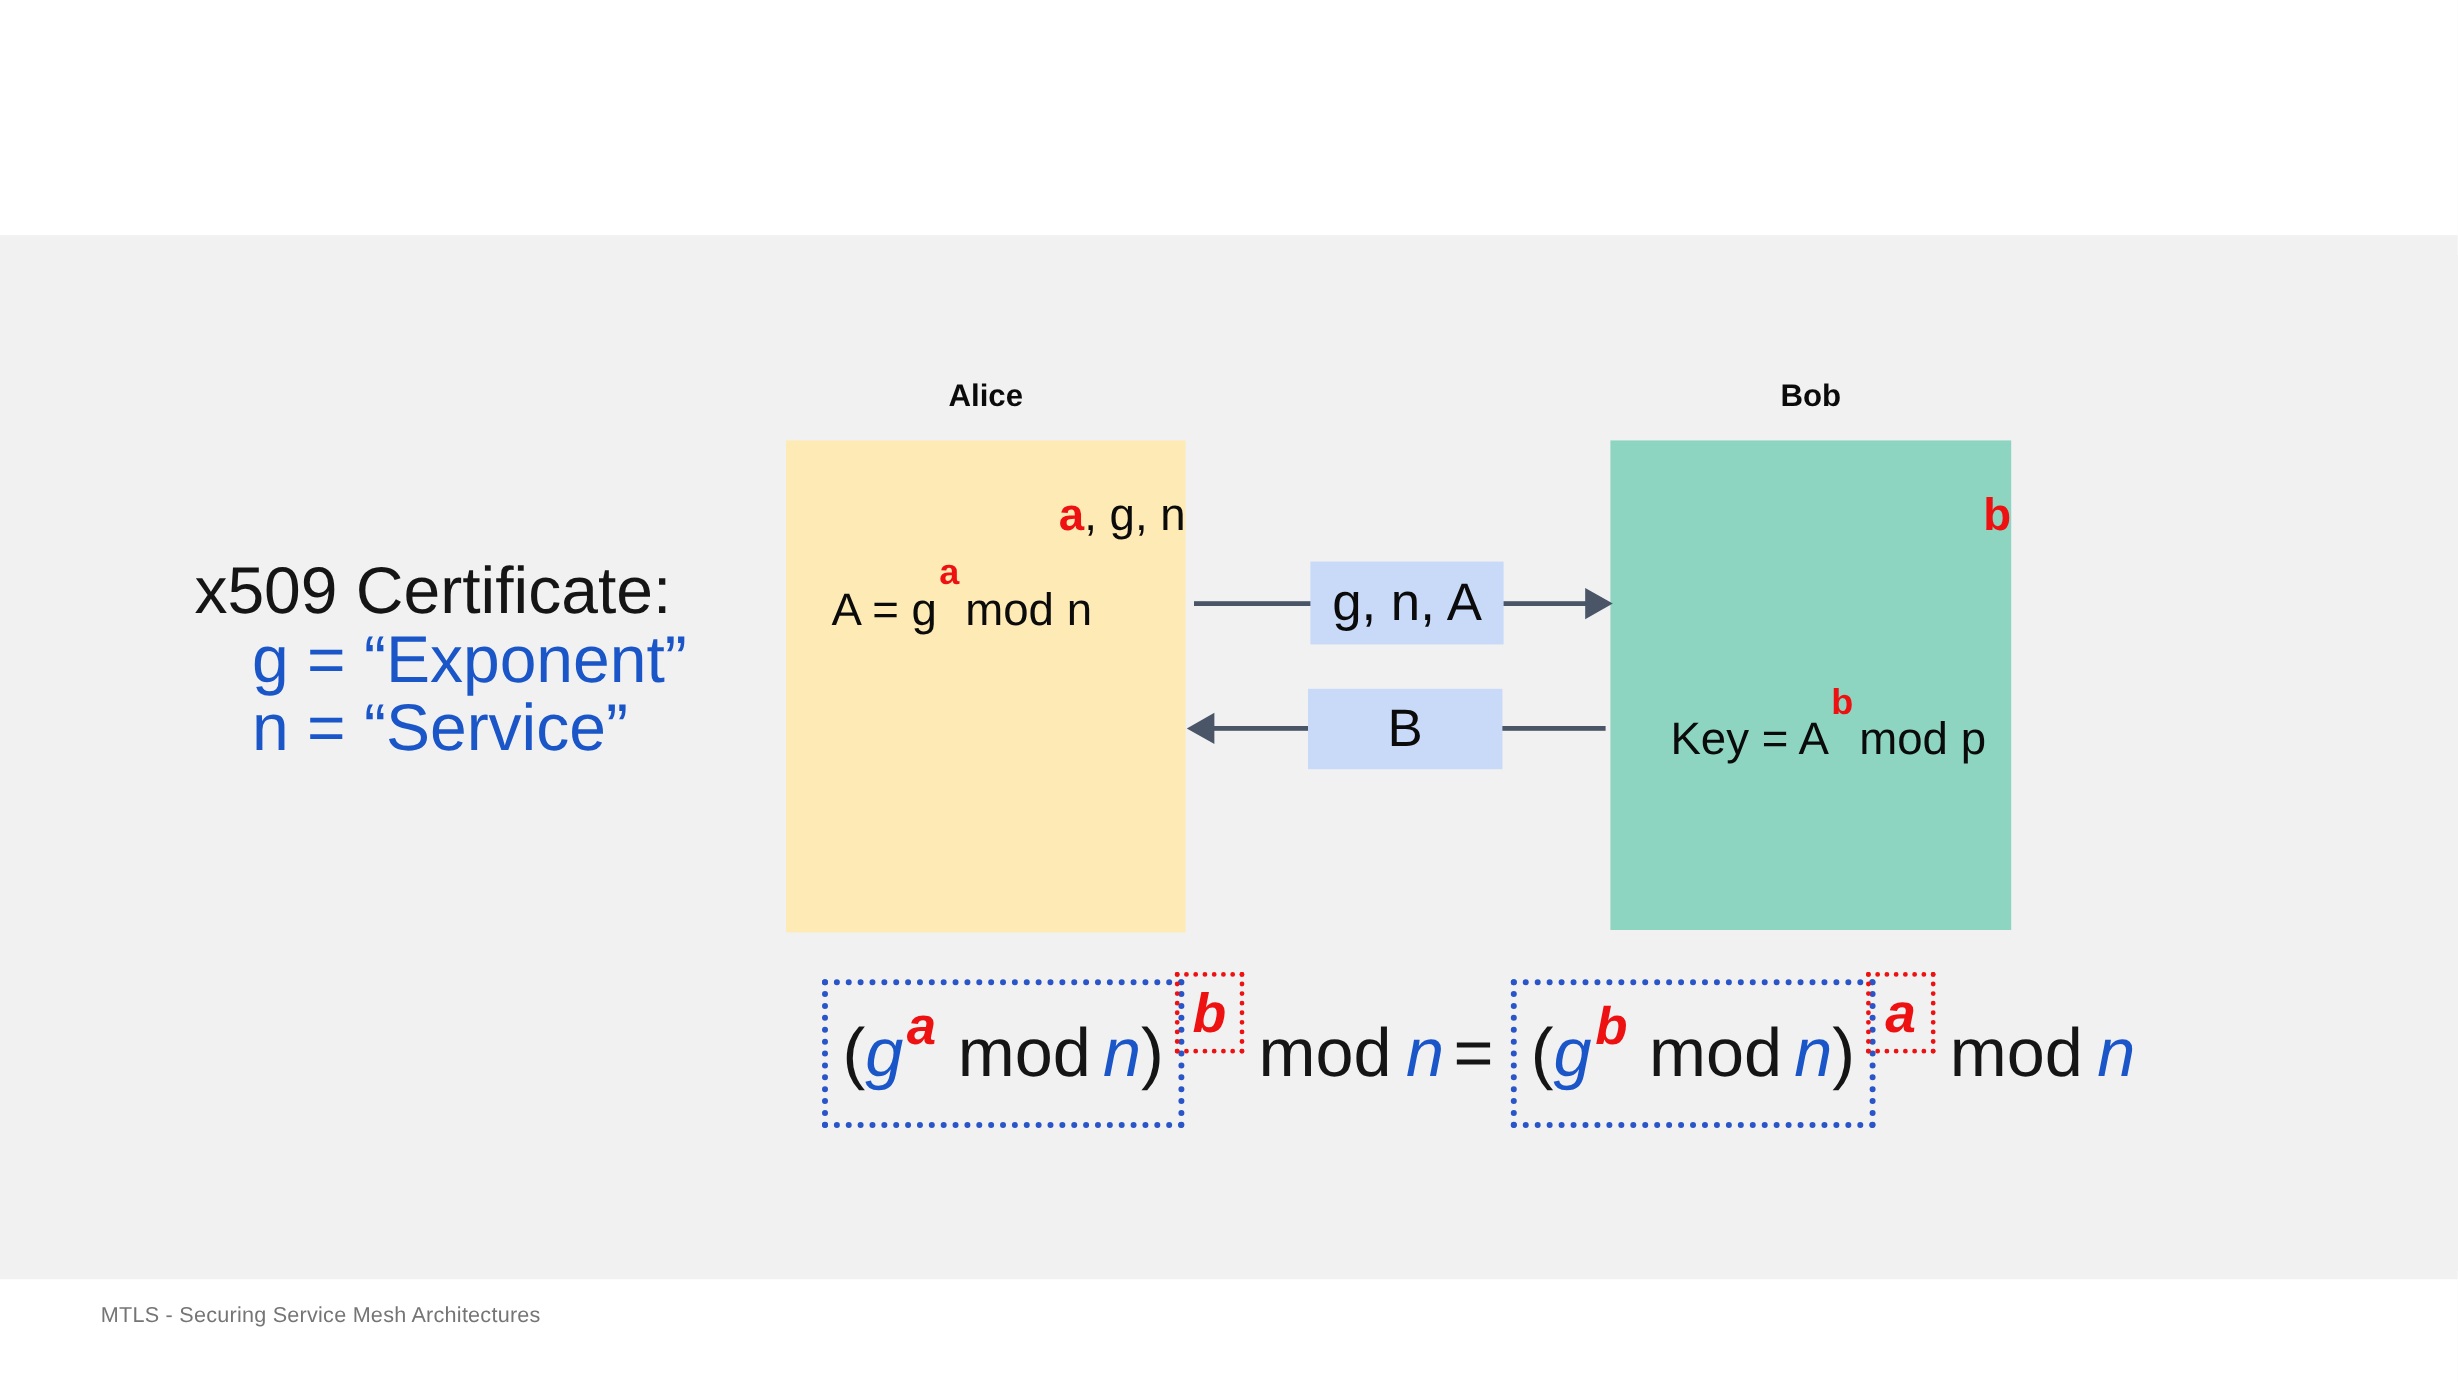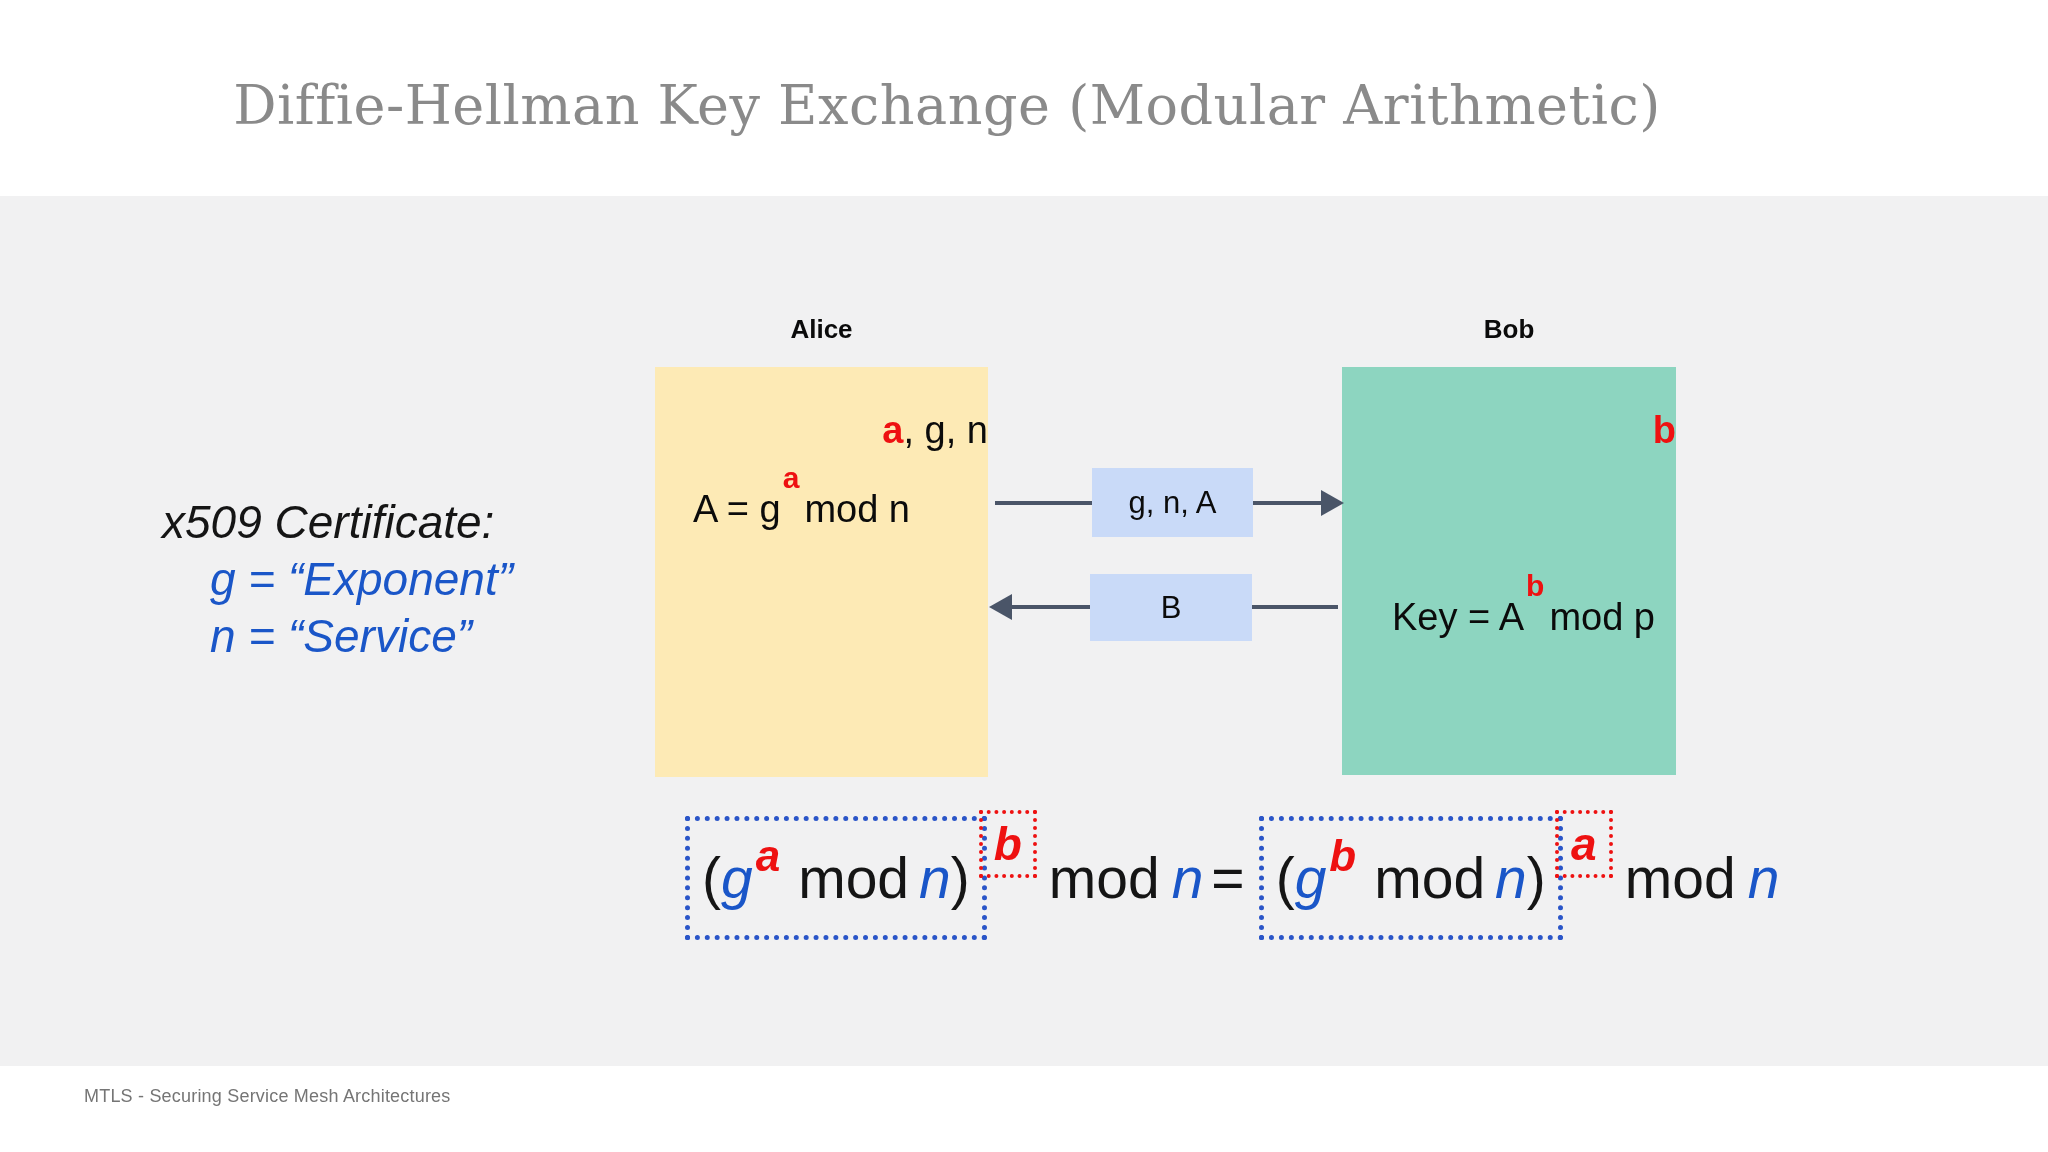--- a/index.html
+++ b/index.html
@@ -18,21 +18,21 @@
   html,body{width:2048px;height:1152px;}
   body{font-family:"Liberation Sans","DejaVu Sans",sans-serif;background:#ffffff;overflow:hidden;}
   .slide{position:relative;width:2048px;height:1152px;background:#ffffff;}
 
   .panel{position:absolute;left:0;top:196px;width:2048px;height:870px;background:var(--panel);}
 
   .title{position:absolute;left:0;top:74px;width:1894px;text-align:center;
          font-family:"DejaVu Serif","Liberation Serif",serif;
          font-size:54px;color:var(--titlegray);letter-spacing:0.5px;}
 
-  .note{position:absolute;left:162px;top:494px;font-size:46px;font-style:italic;line-height:57px;}
+  .note{position:absolute;left:162px;top:464px;font-size:55px;line-height:57px;}
   .note-heading{color:var(--ink);}
   .note-line{color:var(--blue);padding-left:48px;}
 
   .party-label{position:absolute;top:314px;font-size:26px;font-weight:bold;color:#0b0b0b;text-align:center;}
   .party-label.alice{left:655px;width:333px;}
   .party-label.bob{left:1342px;width:334px;}
 
   .party-box{position:absolute;top:367px;}
   .party-box.alice{left:655px;width:333px;height:410px;background:var(--alice);}
   .party-box.bob{left:1342px;width:334px;height:408px;background:var(--bob);}
@@ -47,21 +47,21 @@
   .red-sup{color:var(--red);font-weight:bold;font-size:30px;position:relative;top:-20px;margin:0 5px 0 2px;display:inline-block;}
 
   .arrow-line{position:absolute;height:4px;background:var(--arrow);}
   .arrow-line.to-bob{left:995px;top:501px;width:330px;}
   .arrow-line.to-alice{left:1010px;top:605px;width:328px;}
   .arrow-head{position:absolute;width:0;height:0;border-top:13px solid transparent;border-bottom:13px solid transparent;}
   .arrow-head.right{left:1321px;top:490px;border-left:23px solid var(--arrow);}
   .arrow-head.left{left:989px;top:594px;border-right:23px solid var(--arrow);}
 
   .msg-box{position:absolute;background:var(--msg);display:flex;align-items:center;justify-content:center;
-           font-size:31px;color:#0b0b0b;}
+           font-size:44px;color:#0b0b0b;}
   .msg-box.to-bob{left:1092px;top:468px;width:161px;height:69px;}
   .msg-box.to-alice{left:1090px;top:574px;width:162px;height:67px;}
 
   .identity{position:absolute;left:685px;top:816px;display:flex;align-items:center;font-size:57px;color:var(--ink);white-space:nowrap;}
   .ibox{display:inline-flex;align-items:center;border:5px dotted #2a55c8;padding:24px 12px;}
   .ivar{color:var(--blue);font-style:italic;}
   .paren{color:var(--ink);}
   .isup{color:var(--red);font-weight:bold;font-style:italic;font-size:44px;position:relative;top:-22px;margin:0 8px 0 3px;display:inline-block;}
   .imod{margin:0 12px;text-align:center;}
   .ibox .imod{margin:0 10px;}
@@ -71,21 +71,20 @@
 
   .footer{position:absolute;left:84px;top:1086px;font-size:18px;color:var(--footgray);letter-spacing:0.2px;}
 </style>
 </head>
 <body>
 
 <div class="slide">
 
   <div class="panel"></div>
 
-  <div class="title">Diffie-Hellman Key Exchange (Modular Arithmetic)</div>
 
   <div class="note">
     <div class="note-heading">x509 Certificate:</div>
     <div class="note-line">g = “Exponent”</div>
     <div class="note-line">n = “Service”</div>
   </div>
 
   <div class="party-label alice">Alice</div>
   <div class="party-label bob">Bob</div>
 

